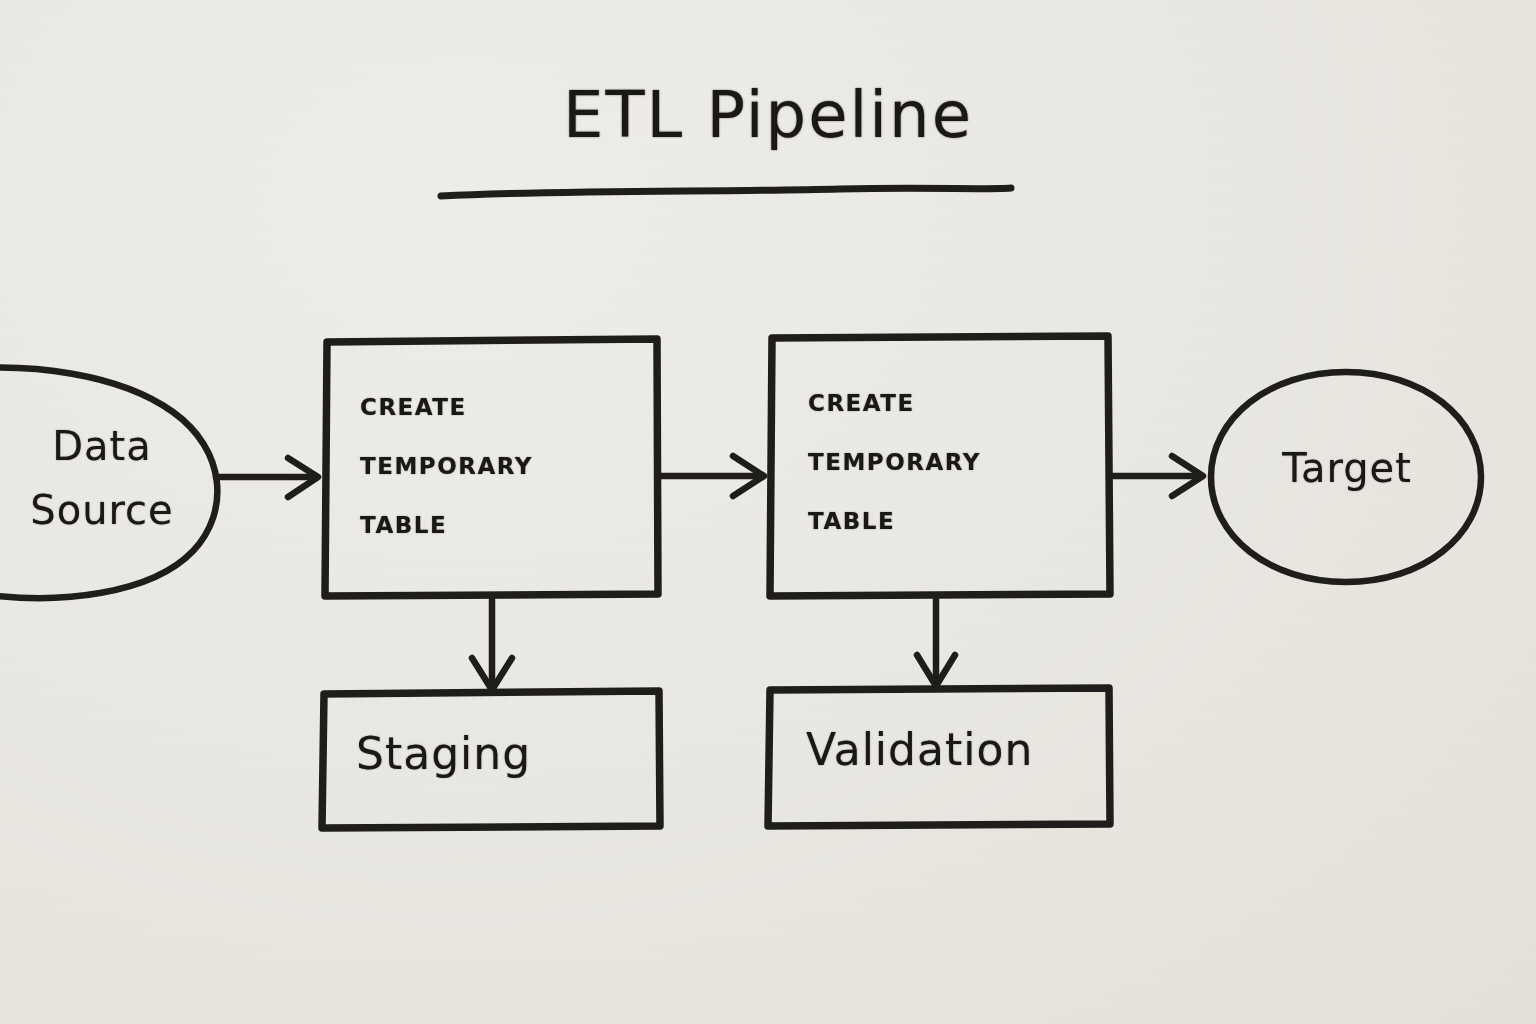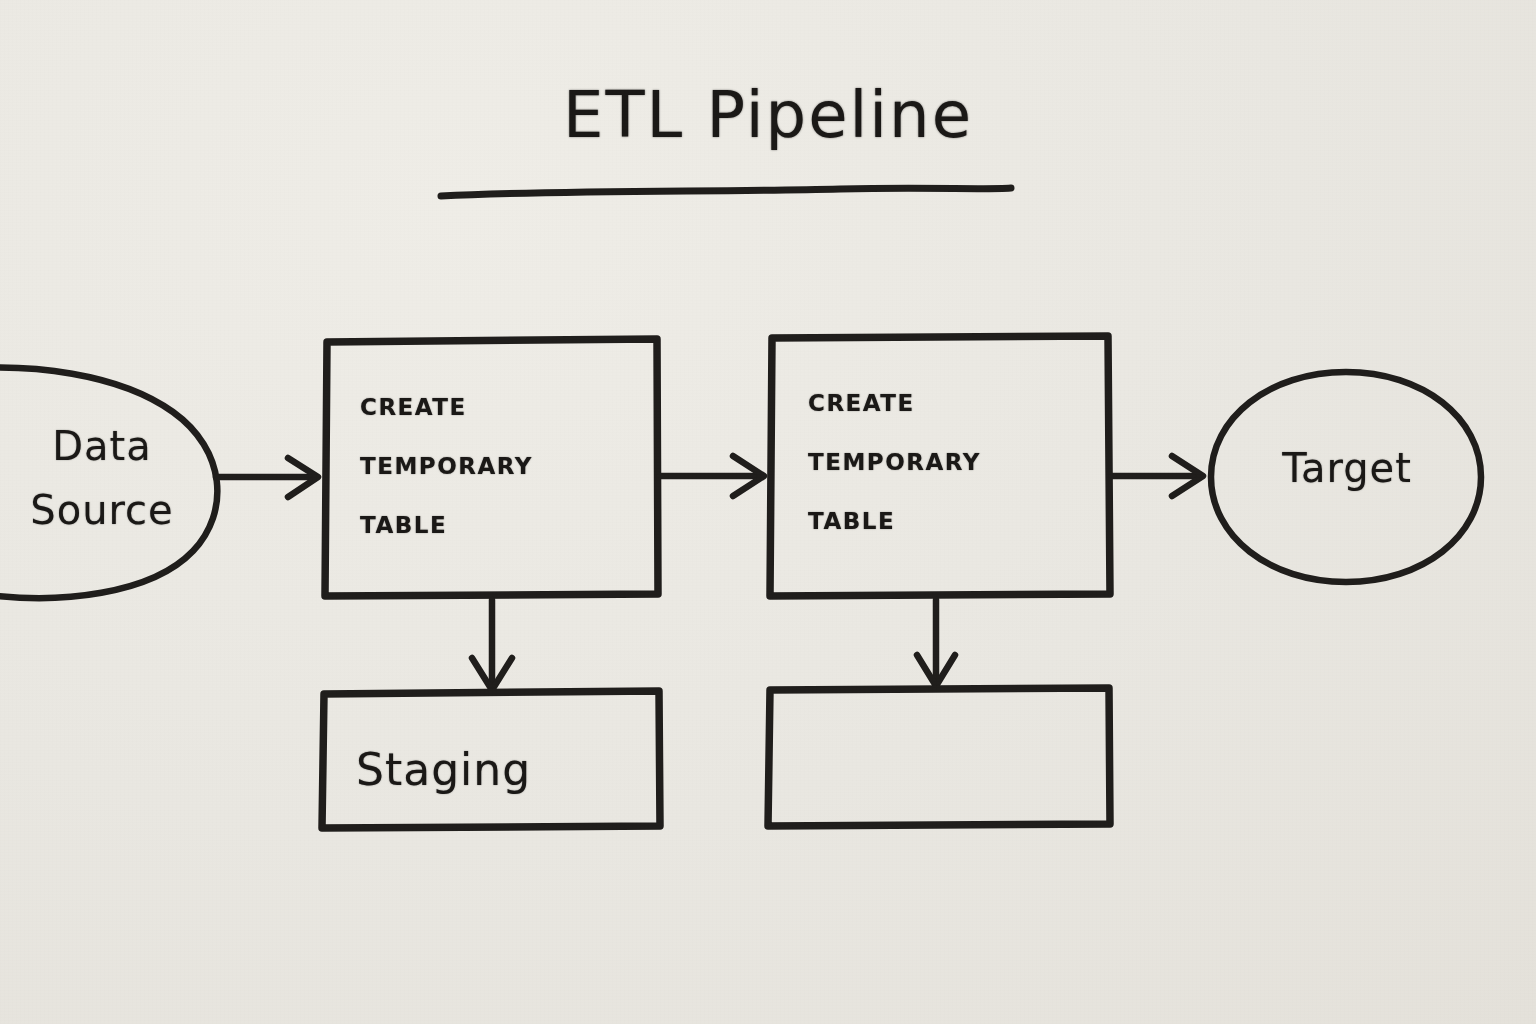--- a/index.html
+++ b/index.html
@@ -70,21 +70,20 @@
   .proc-label {
     font-size: 23px;
     font-weight: 700;
     line-height: 59px;
     letter-spacing: 1.5px;
   }
   .store-label {
     font-size: 44px;
     font-weight: 400;
     letter-spacing: 1px;
-    margin-top: 16px;
   }
 
   #label-data-source { left: -8px;  top: 414px; width: 220px; text-align: center; }
   #label-target      { left: 1222px; top: 436px; width: 250px; text-align: center; }
   #label-box1        { left: 360px;  top: 378px; }
   #label-box2        { left: 808px;  top: 374px; }
   #label-staging     { left: 356px;  top: 728px; }
   #label-validation  { left: 806px;  top: 724px; }
 </style>
 </head>
@@ -139,15 +138,16 @@
   <div class="txt node-label" id="label-data-source"><span>Data</span><br><span>Source</span></div>
 
   <div class="txt proc-label" id="label-box1"><span>CREATE</span><br><span>TEMPORARY</span><br><span>TABLE</span></div>
 
   <div class="txt proc-label" id="label-box2"><span>CREATE</span><br><span>TEMPORARY</span><br><span>TABLE</span></div>
 
   <div class="txt node-label" id="label-target">Target</div>
 
   <div class="txt store-label" id="label-staging">Staging</div>
 
+  <div class="txt store-label" id="label-validation">Validation</div>
 
   <div id="grain"></div>
 </div>
 
 </body></html>

